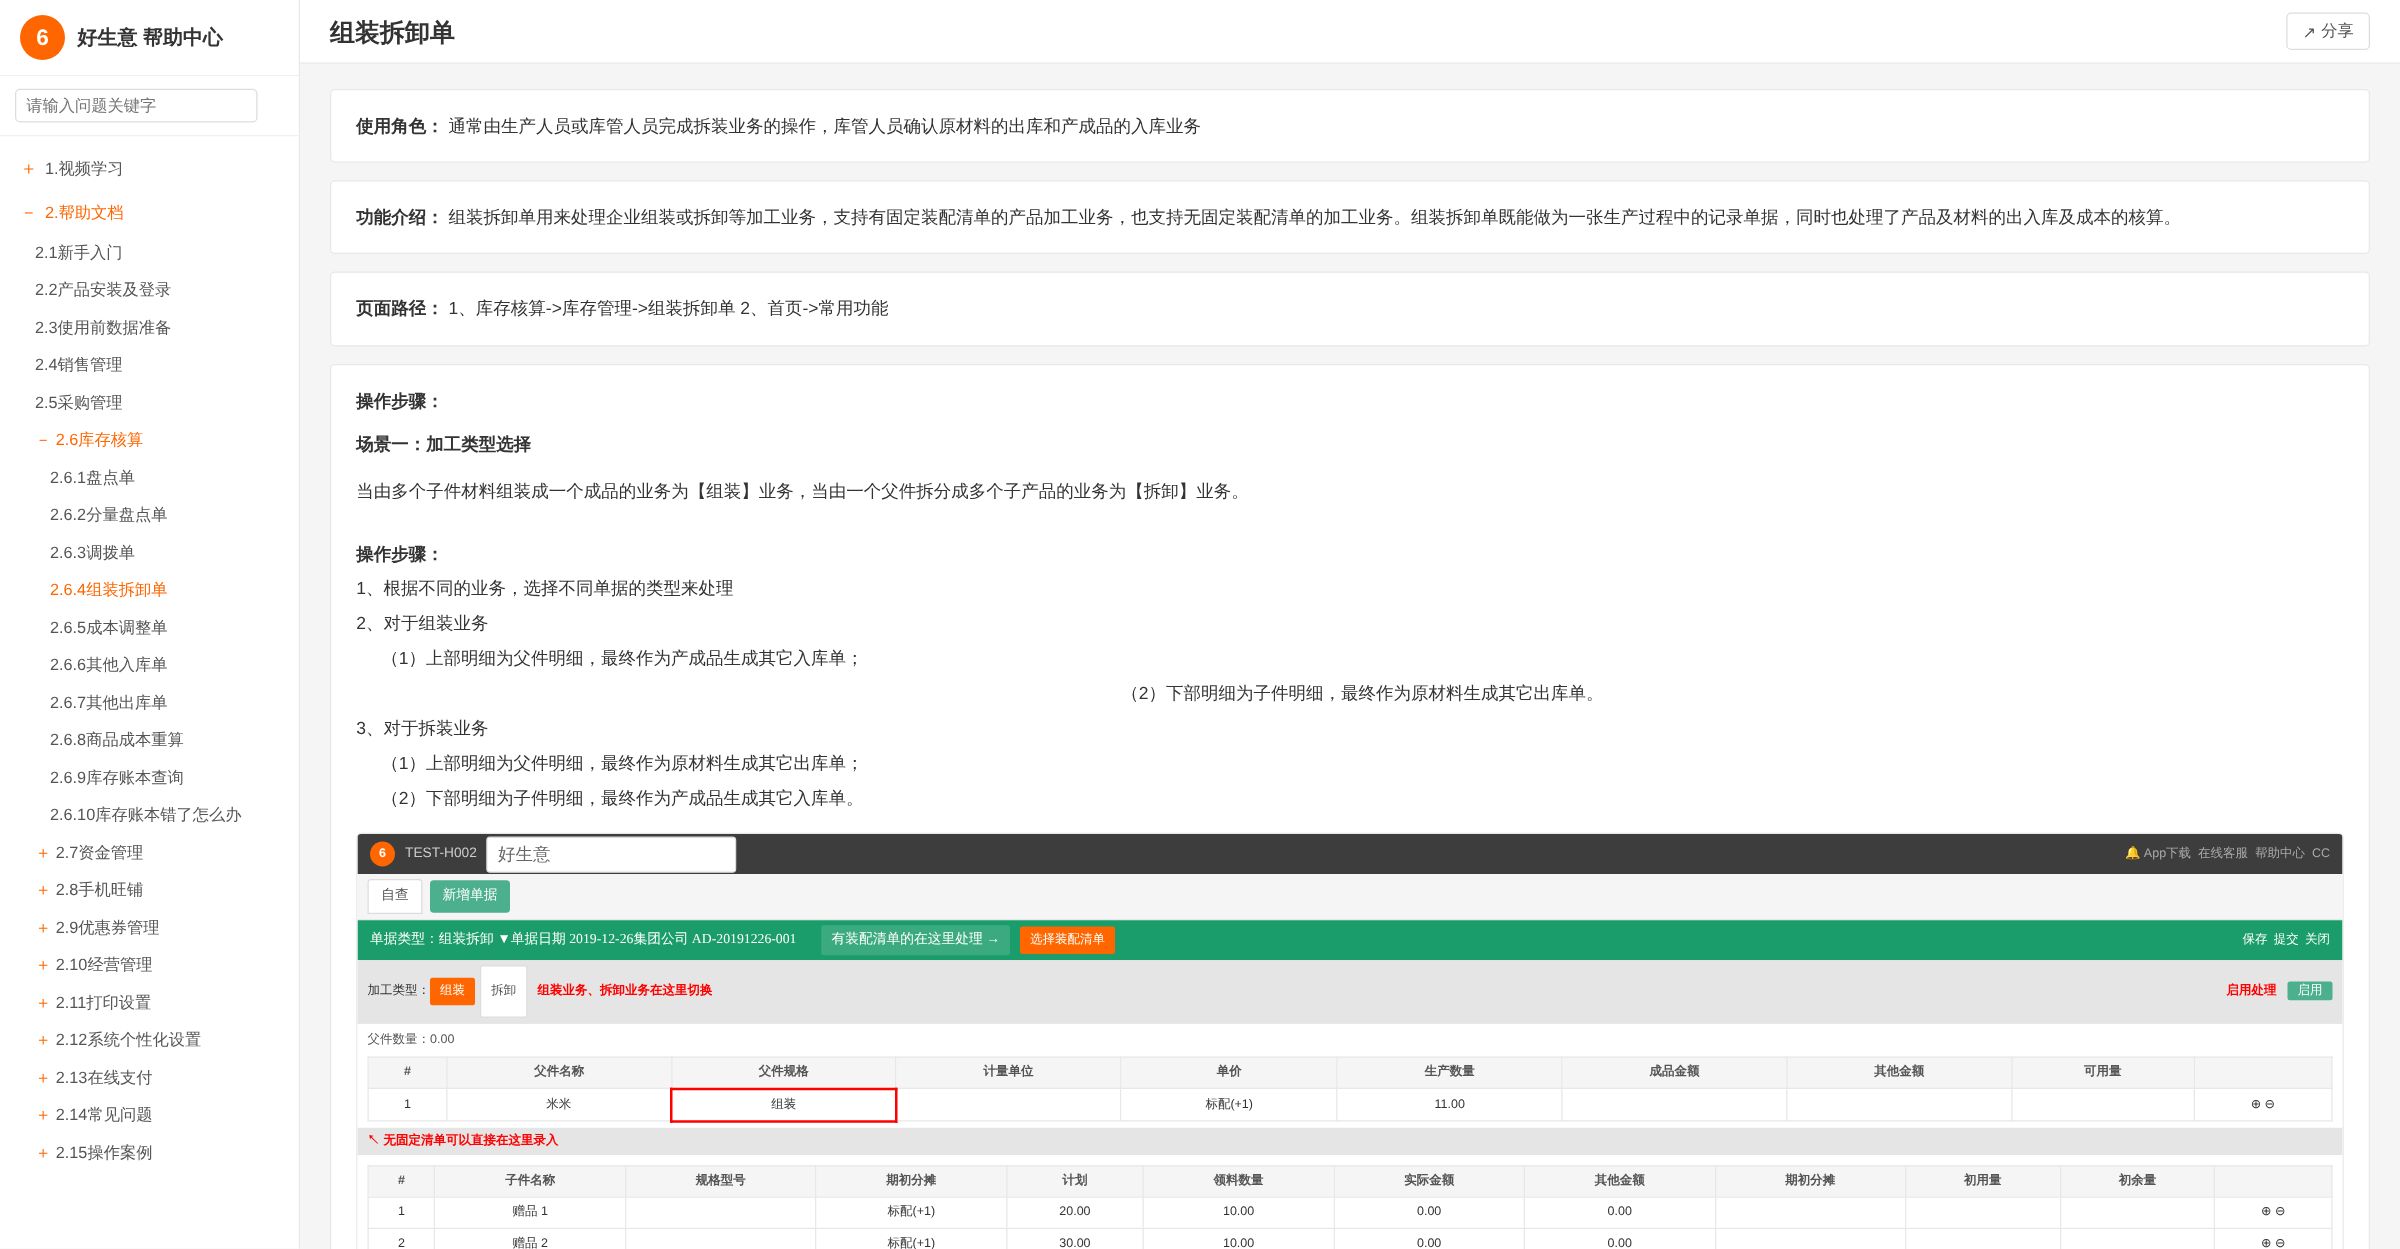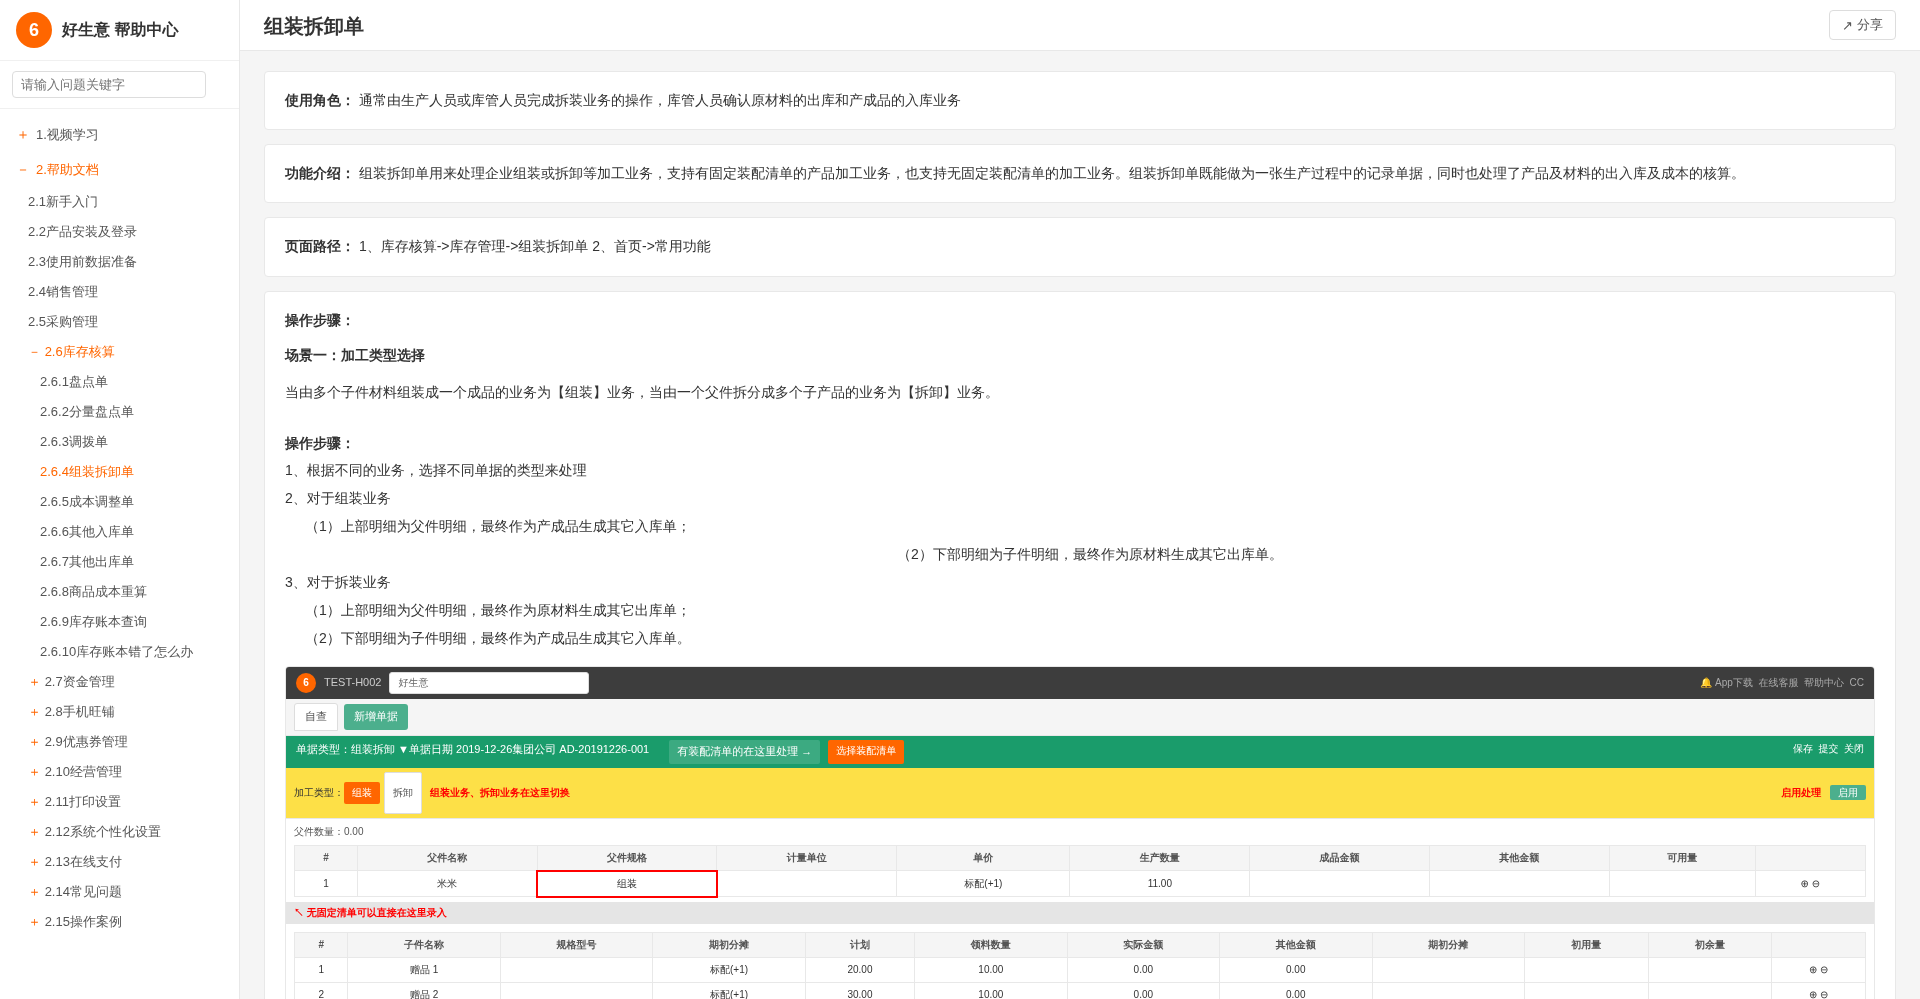--- a/index.html
+++ b/index.html
@@ -160,41 +160,43 @@
       color: white; font-size: 10px; font-weight: bold;
     }
     .mock-app-bar .app-title {
       color: #ccc; font-size: 11px;
     }
     .mock-address {
       background: #fff;
       border: 1px solid #ddd;
       border-radius: 3px;
       padding: 1px 8px;
-      font-size: 10px;
+      font-size: 14px;
       color: #666;
       flex: 1;
       max-width: 200px;
     }
     .mock-toolbar {
       background: #f5f5f5;
       border-bottom: 1px solid #e8e8e8;
       padding: 4px 8px;
       display: flex;
       align-items: center;
       gap: 6px;
       font-size: 11px;
     }
     .mock-header-bar {
       background: #1a9c6b;
       color: white;
       padding: 4px 10px;
       font-size: 11px;
       display: flex;
+      align-items: center;
       justify-content: space-between;
+      font-family: Liberation Serif, serif;
     }
     .mock-table {
       width: 100%;
       border-collapse: collapse;
       font-size: 10px;
       margin-top: 4px;
     }
     .mock-table th {
       background: #f5f5f5;
       border: 1px solid #e8e8e8;
@@ -381,21 +383,21 @@
 
           <div class="mock-header-bar">
             <span>单据类型：组装拆卸 ▼</span>
             <span>单据日期 2019-12-26</span>
             <span>集团公司 AD-20191226-001</span>
             <span style="background:rgba(255,255,255,0.15);padding:2px 8px;border-radius:2px;margin-left:20px;">有装配清单的在这里处理 →</span>
             <span style="background:#f60;color:white;padding:2px 8px;border-radius:2px;font-size:10px;margin-left:8px;">选择装配清单</span>
             <span style="margin-left:auto;font-size:10px;">保存 &nbsp;提交 &nbsp;关闭</span>
           </div>
 
-          <div style="background:#fde047;display:flex;align-items:center;padding:4px 8px;border-bottom:1px solid #e8e8e8;font-size:10px;">
+          <div style="background:#e5e5e5;display:flex;align-items:center;padding:4px 8px;border-bottom:1px solid #e8e8e8;font-size:10px;">
             <span>加工类型：</span>
             <span style="background:#f60;color:white;padding:2px 8px;border-radius:2px;margin-right:4px;">组装</span>
             <span style="background:#fff;color:#555;border:1px solid #ddd;padding:11px 8px;border-radius:2px;">拆卸</span>
             <span style="color:#f00;font-weight:bold;margin-left:8px;">组装业务、拆卸业务在这里切换</span>
             <span style="margin-left:auto;">
               <span style="color:#f00;font-weight:bold;">启用处理</span>
               <span style="background:#4CAF8D;color:white;padding:2px 8px;border-radius:2px;margin-left:6px;font-size:10px;">启用</span>
             </span>
           </div>
 

